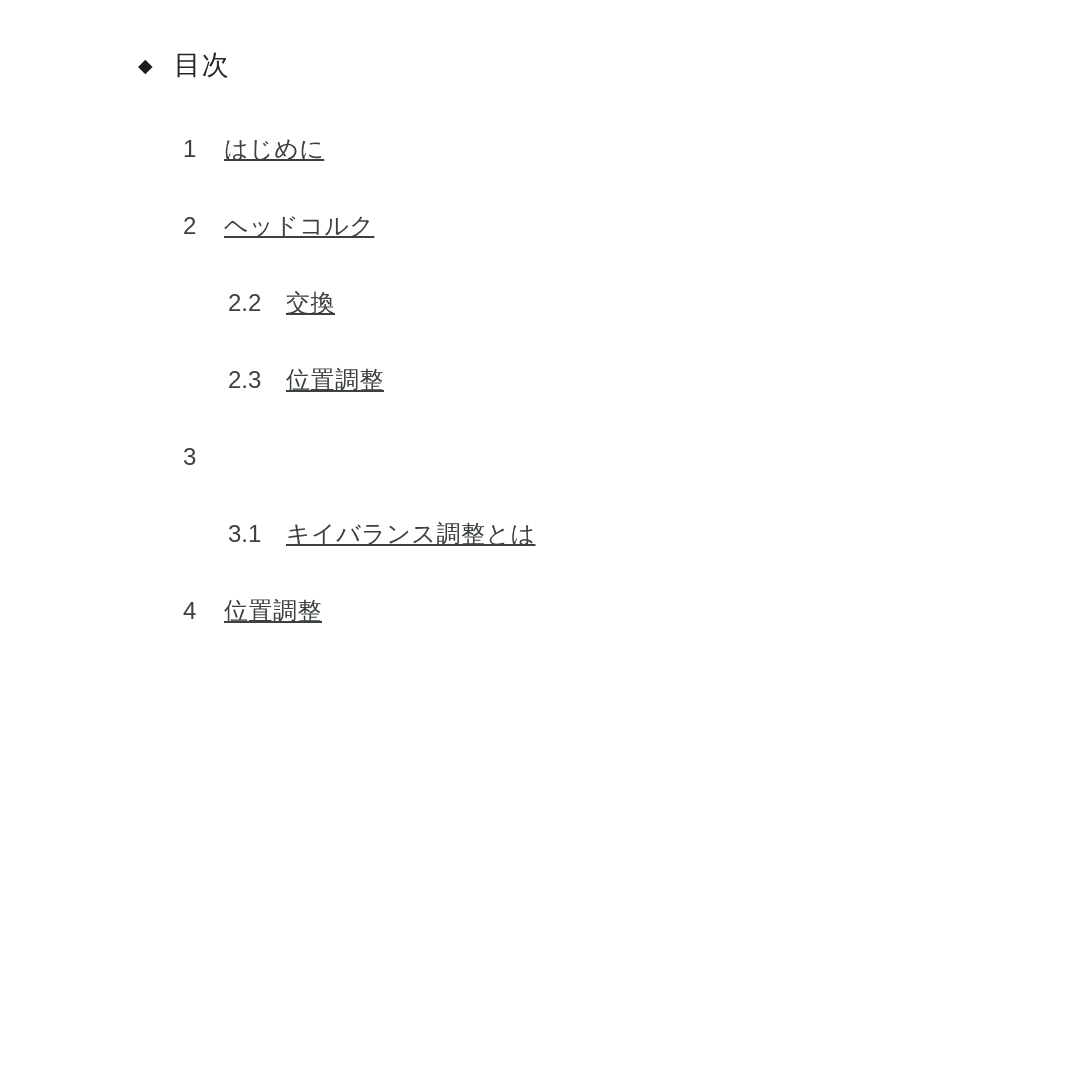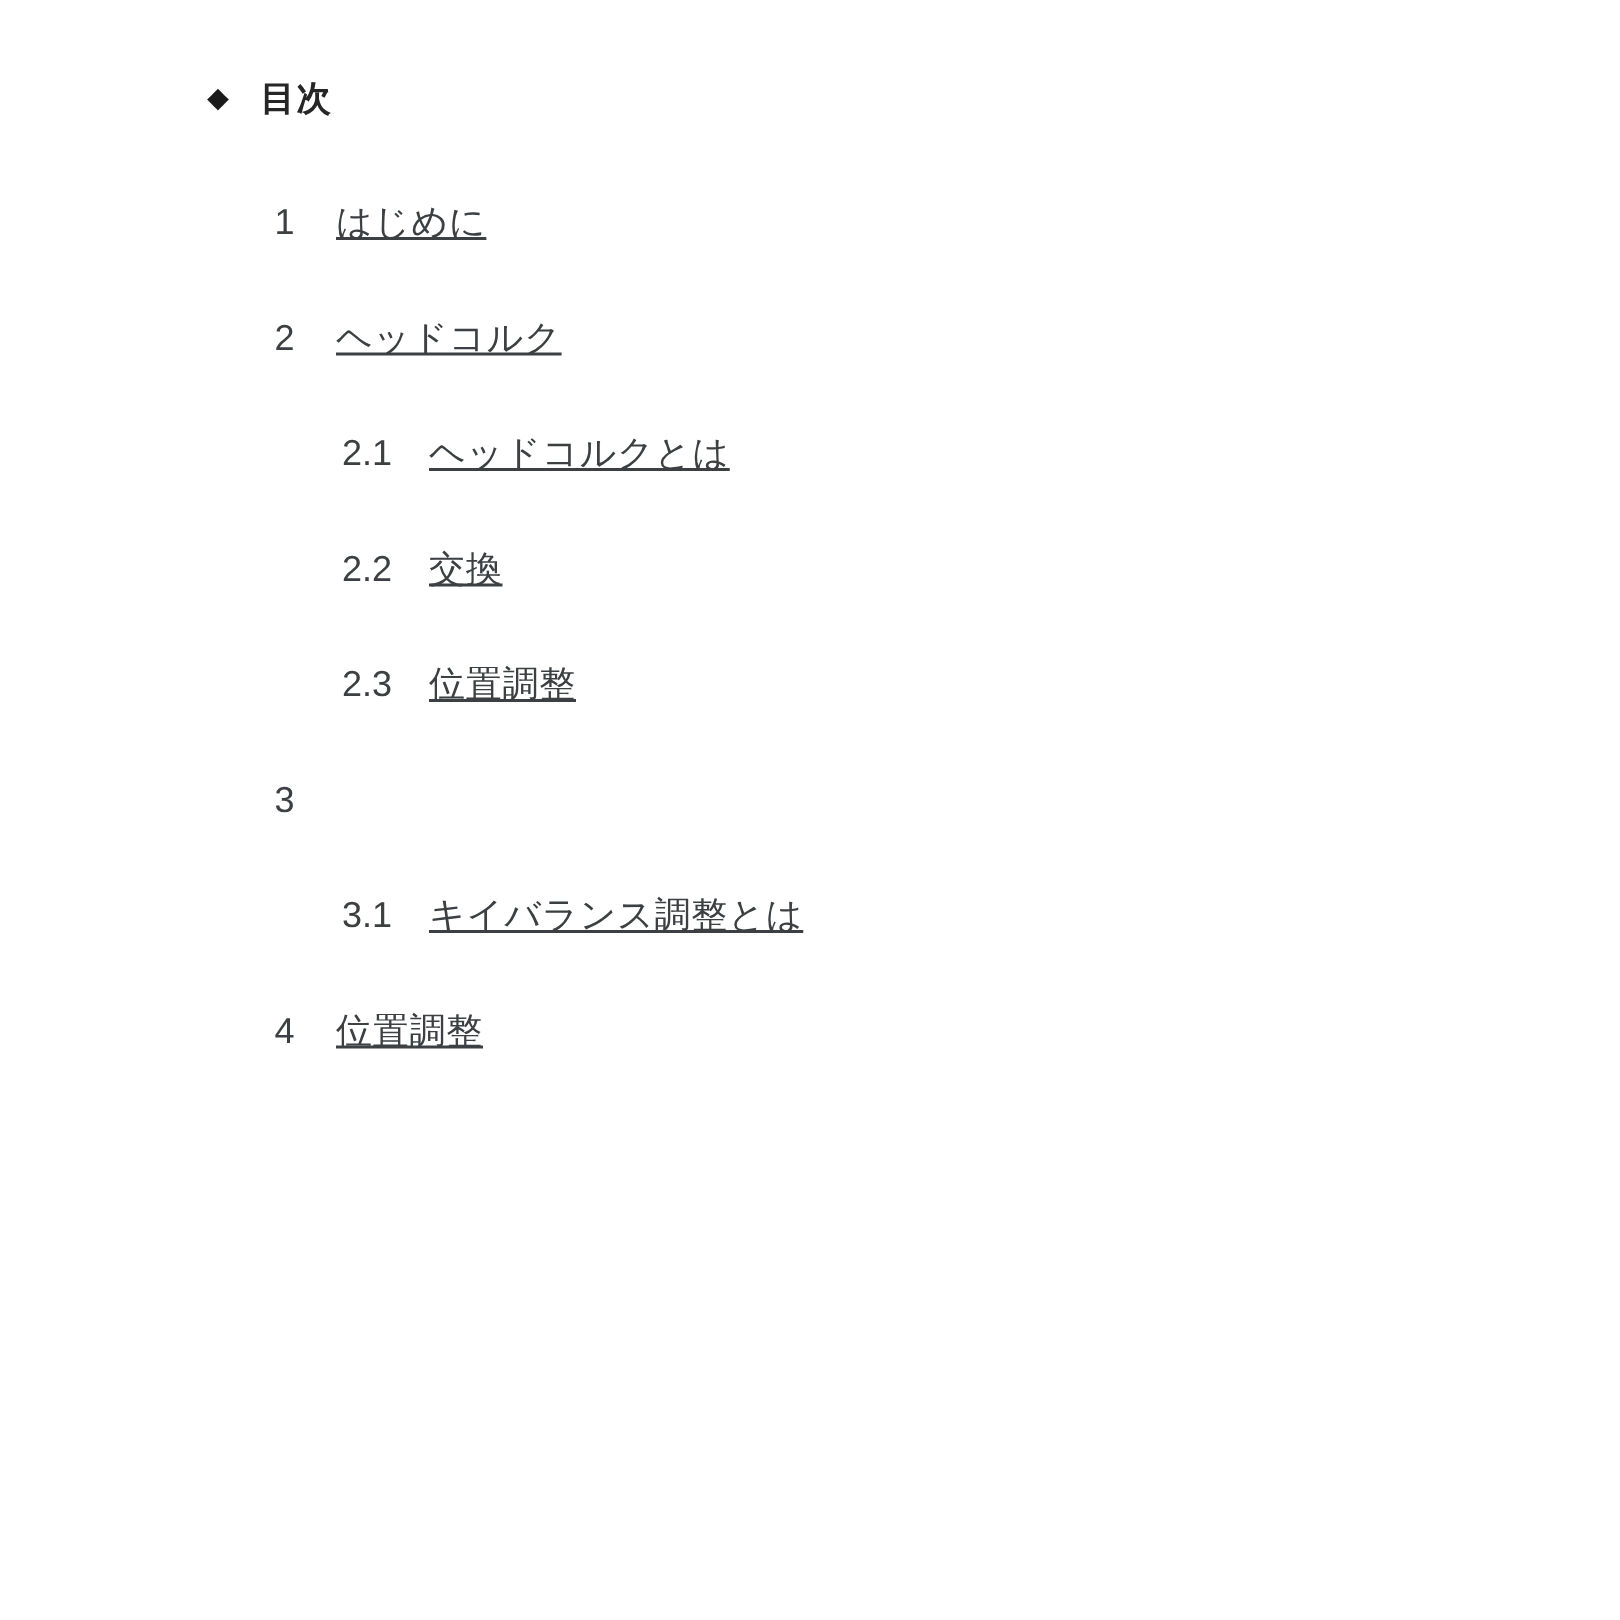--- a/index.html
+++ b/index.html
@@ -31,22 +31,22 @@
     gap: 21px;
     margin-bottom: 56px;
     line-height: 27px;
   }
   .bullet {
     font-size: 19px;
     color: #1b1b1b;
     line-height: 27px;
   }
   .toc-title {
-    font-size: 23px;
-    font-weight: 700;
+    font-size: 27px;
+    font-weight: 400;
     color: #262626;
     letter-spacing: 1px;
   }
   .toc-list {
     display: flex;
     flex-direction: column;
   }
   .toc-item {
     display: flex;
     align-items: baseline;
@@ -82,24 +82,20 @@
   <div class="toc-item level-1">
     <span class="toc-num">1</span>
     <span class="toc-label">はじめに</span>
   </div>
 
   <div class="toc-item level-1">
     <span class="toc-num">2</span>
     <span class="toc-label">ヘッドコルク</span>
   </div>
 
-  <div class="toc-item level-2">
-    <span class="toc-num">2.1</span>
-    <span class="toc-label">ヘッドコルクとは</span>
-  </div>
 
   <div class="toc-item level-2">
     <span class="toc-num">2.2</span>
     <span class="toc-label">交換</span>
   </div>
 
   <div class="toc-item level-2">
     <span class="toc-num">2.3</span>
     <span class="toc-label">位置調整</span>
   </div>

